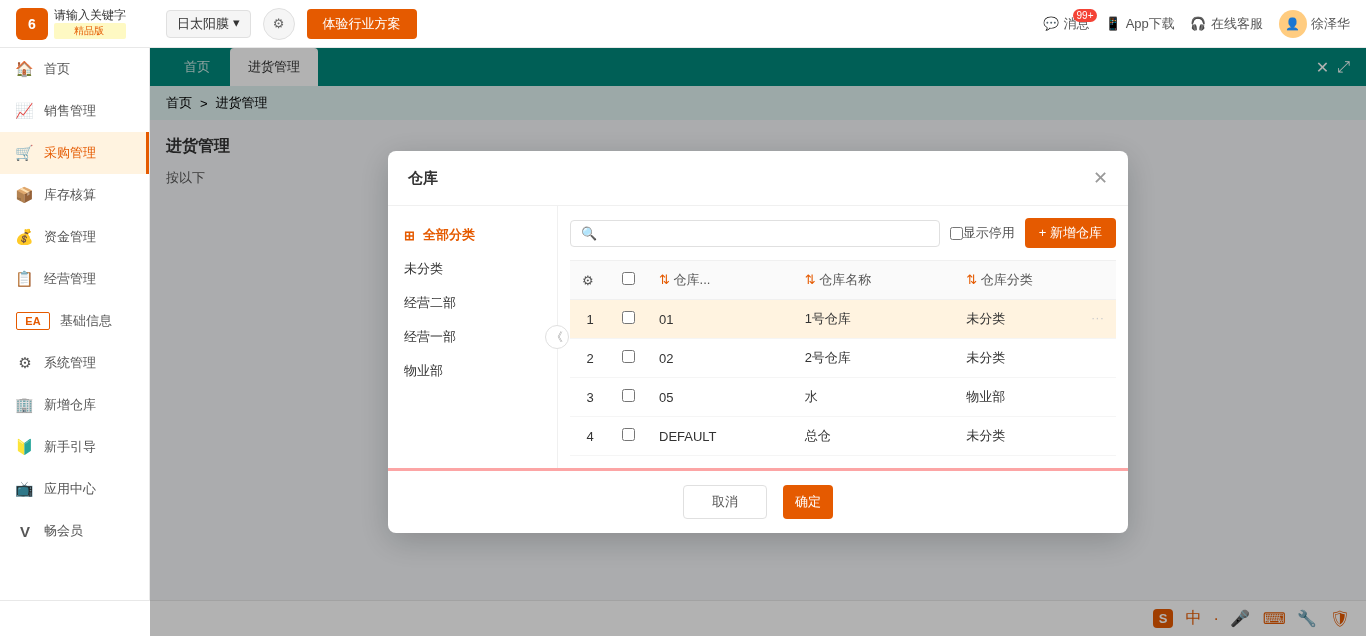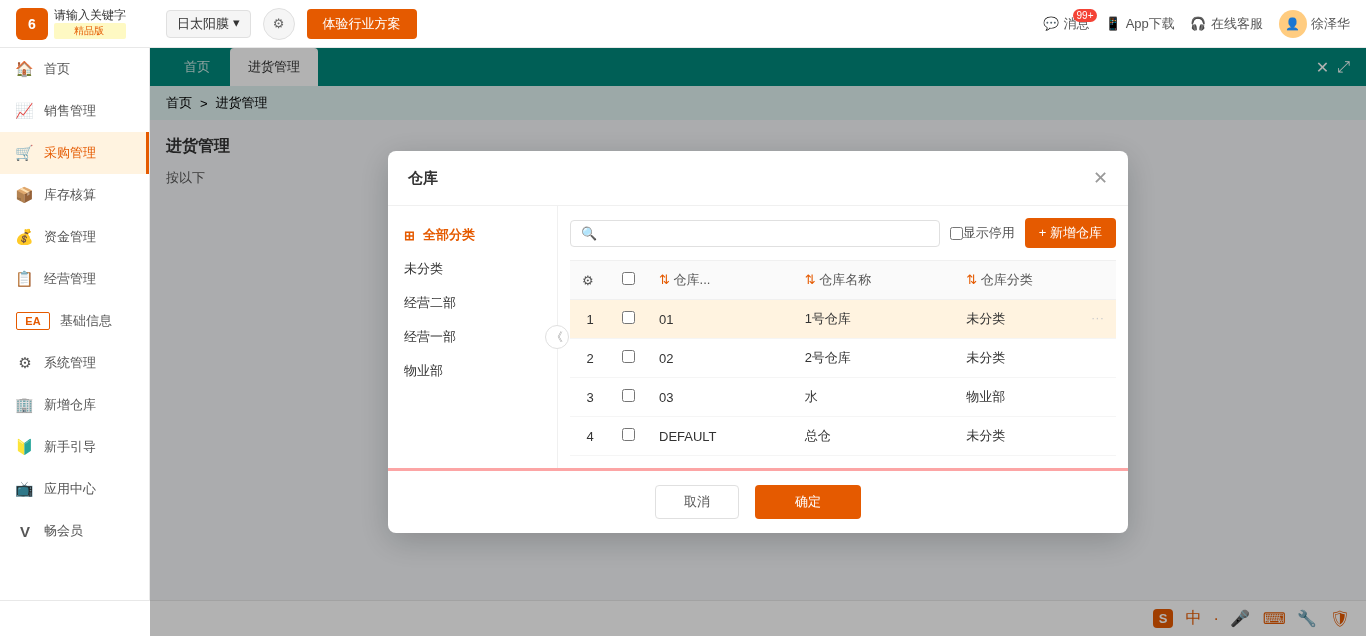--- a/index.html
+++ b/index.html
@@ -222,21 +222,21 @@
     .modal-footer {
       display: flex; justify-content: center; gap: 16px;
       padding: 14px 20px; border-top: 3px solid #fca5a5;
     }
     .cancel-btn {
       border: 1px solid #e0e0e0; background: #fff; color: #555;
       border-radius: 4px; padding: 7px 28px; cursor: pointer; font-size: 13px;
     }
     .confirm-btn {
       background: #e55a00; color: #fff; border: none;
-      border-radius: 4px; padding: 7px 40px; cursor: pointer; font-size: 13px;
+      border-radius: 4px; padding: 7px 12px; cursor: pointer; font-size: 13px;
     }
 
     
     .bottom-bar {
       position: fixed; bottom: 0; left: 0; right: 0;
       height: 36px; background: #fff; border-top: 1px solid #e8e8e8;
       display: flex; align-items: center; justify-content: flex-end;
       padding: 0 16px; gap: 12px;
     }
     .bottom-icon { color: #e55a00; font-size: 16px; cursor: pointer; }
@@ -470,21 +470,21 @@
       <td>02</td>
       <td>2号仓库</td>
       <td>
         <span>未分类</span>
         
       </td>
     </tr>
                 <tr>
       <td style="text-align:center;">3</td>
       <td><input type="checkbox" style=""></td>
-      <td>03</td>
+      <td>05</td>
       <td>水</td>
       <td>
         <span>物业部</span>
         
       </td>
     </tr>
                 <tr>
       <td style="text-align:center;">4</td>
       <td><input type="checkbox" style=""></td>
       <td>DEFAULT</td>

